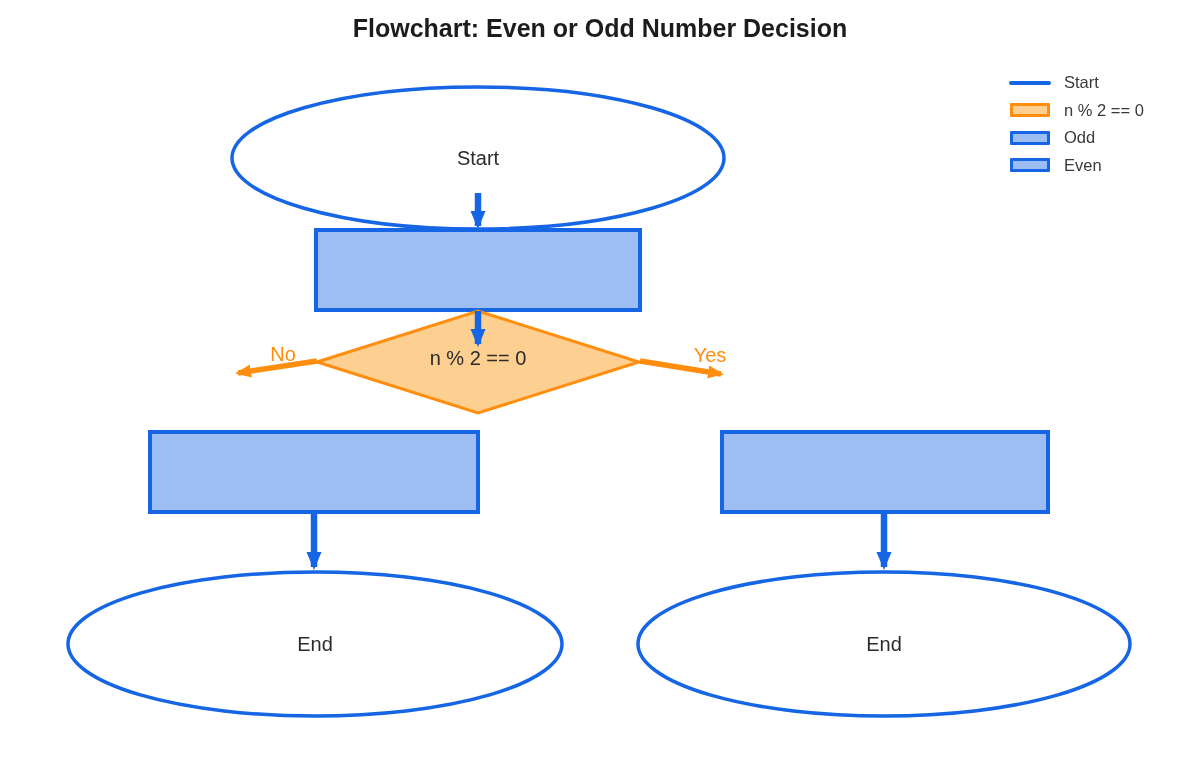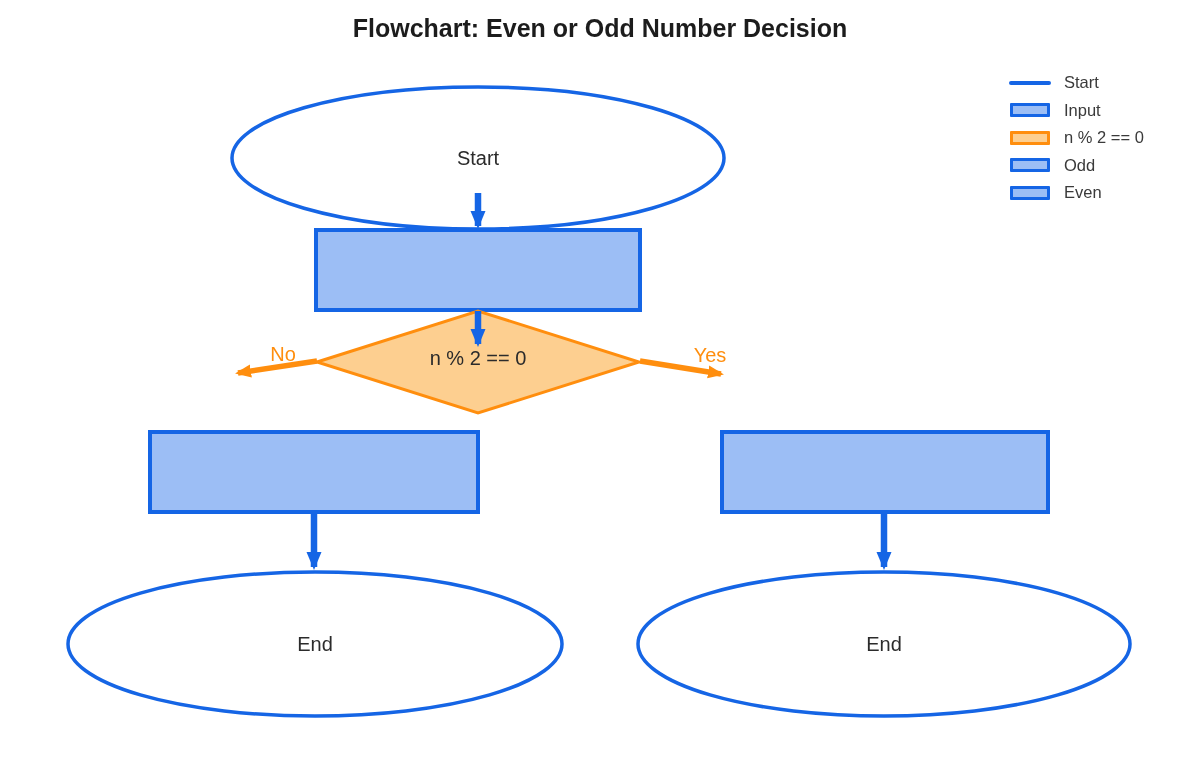--- a/index.html
+++ b/index.html
@@ -138,26 +138,20 @@
 
   <div class="legend">
     <div class="legend-row">
       <span class="swatch-cell">
         <span class="swatch-line"></span>
       </span>
       <span class="legend-label">Start</span>
     </div>
     <div class="legend-row">
       <span class="swatch-cell">
-        <span class="swatch-rect"></span>
-      </span>
-      <span class="legend-label">Input</span>
-    </div>
-    <div class="legend-row">
-      <span class="swatch-cell">
         <span class="swatch-rect orange"></span>
       </span>
       <span class="legend-label">n % 2 == 0</span>
     </div>
     <div class="legend-row">
       <span class="swatch-cell">
         <span class="swatch-rect"></span>
       </span>
       <span class="legend-label">Odd</span>
     </div>

